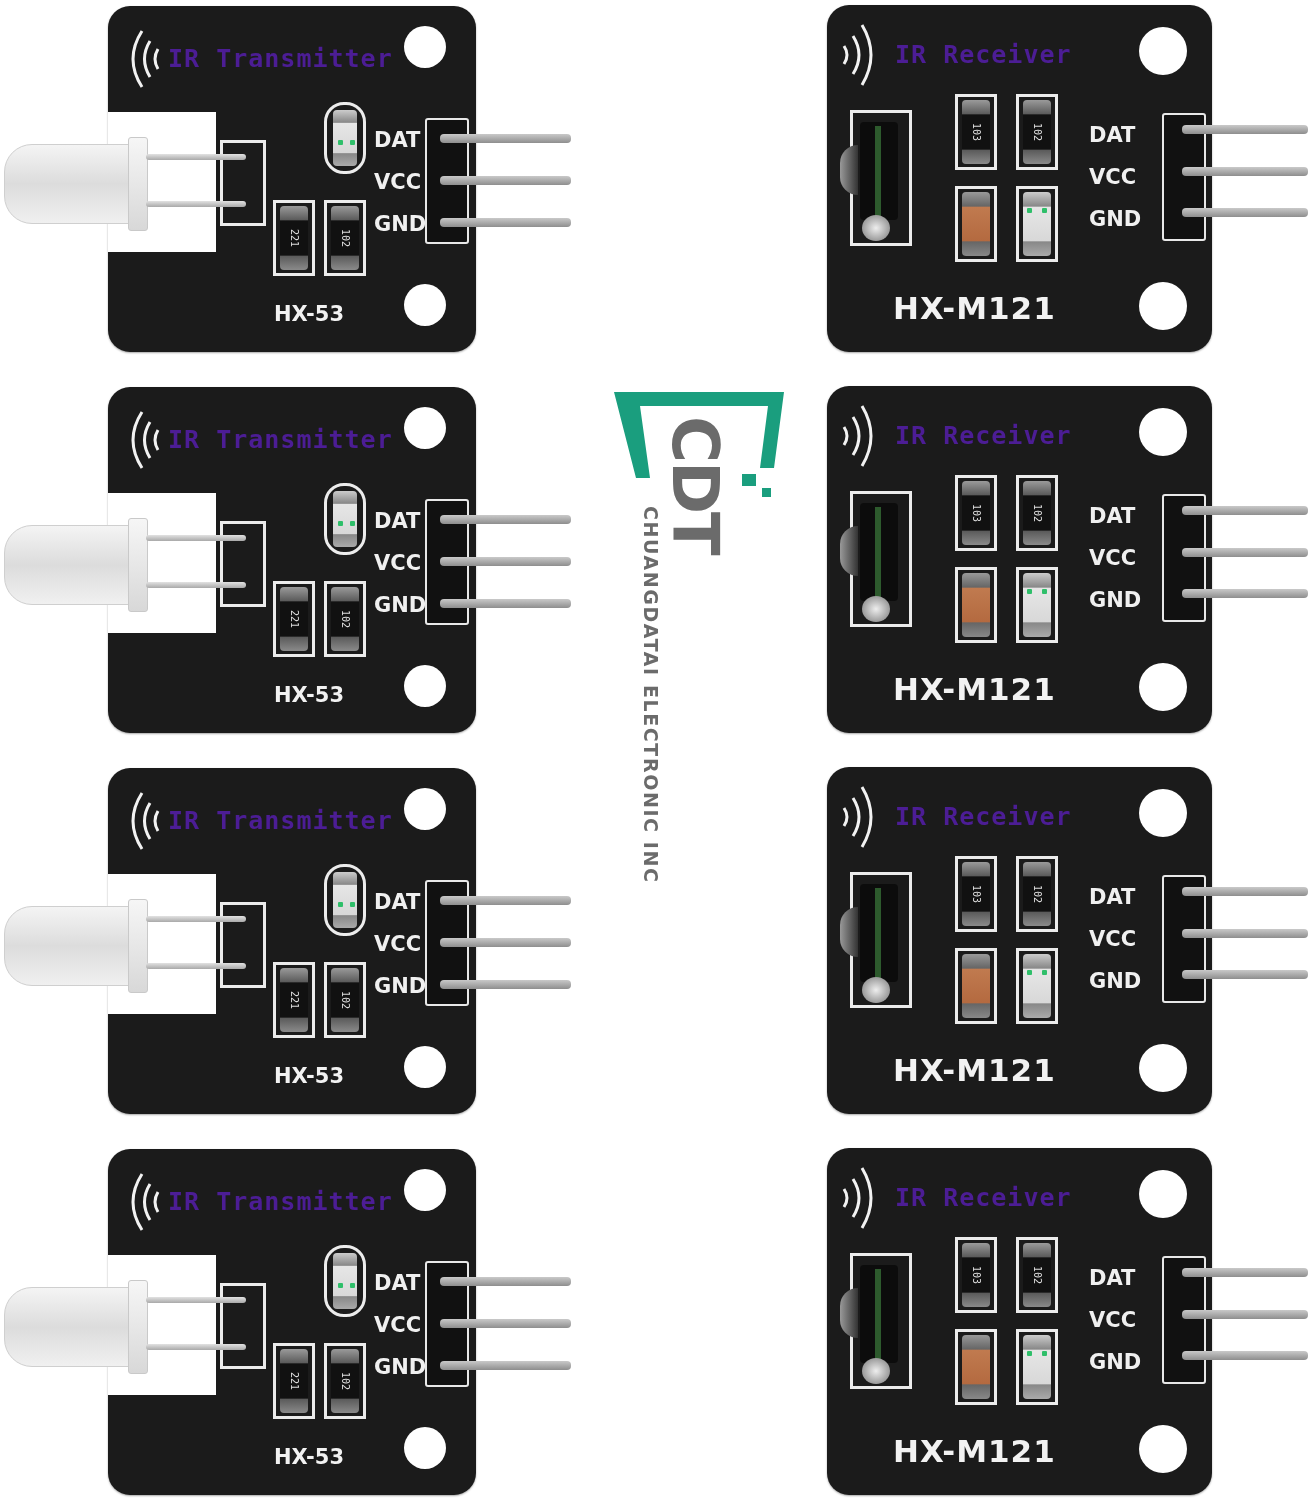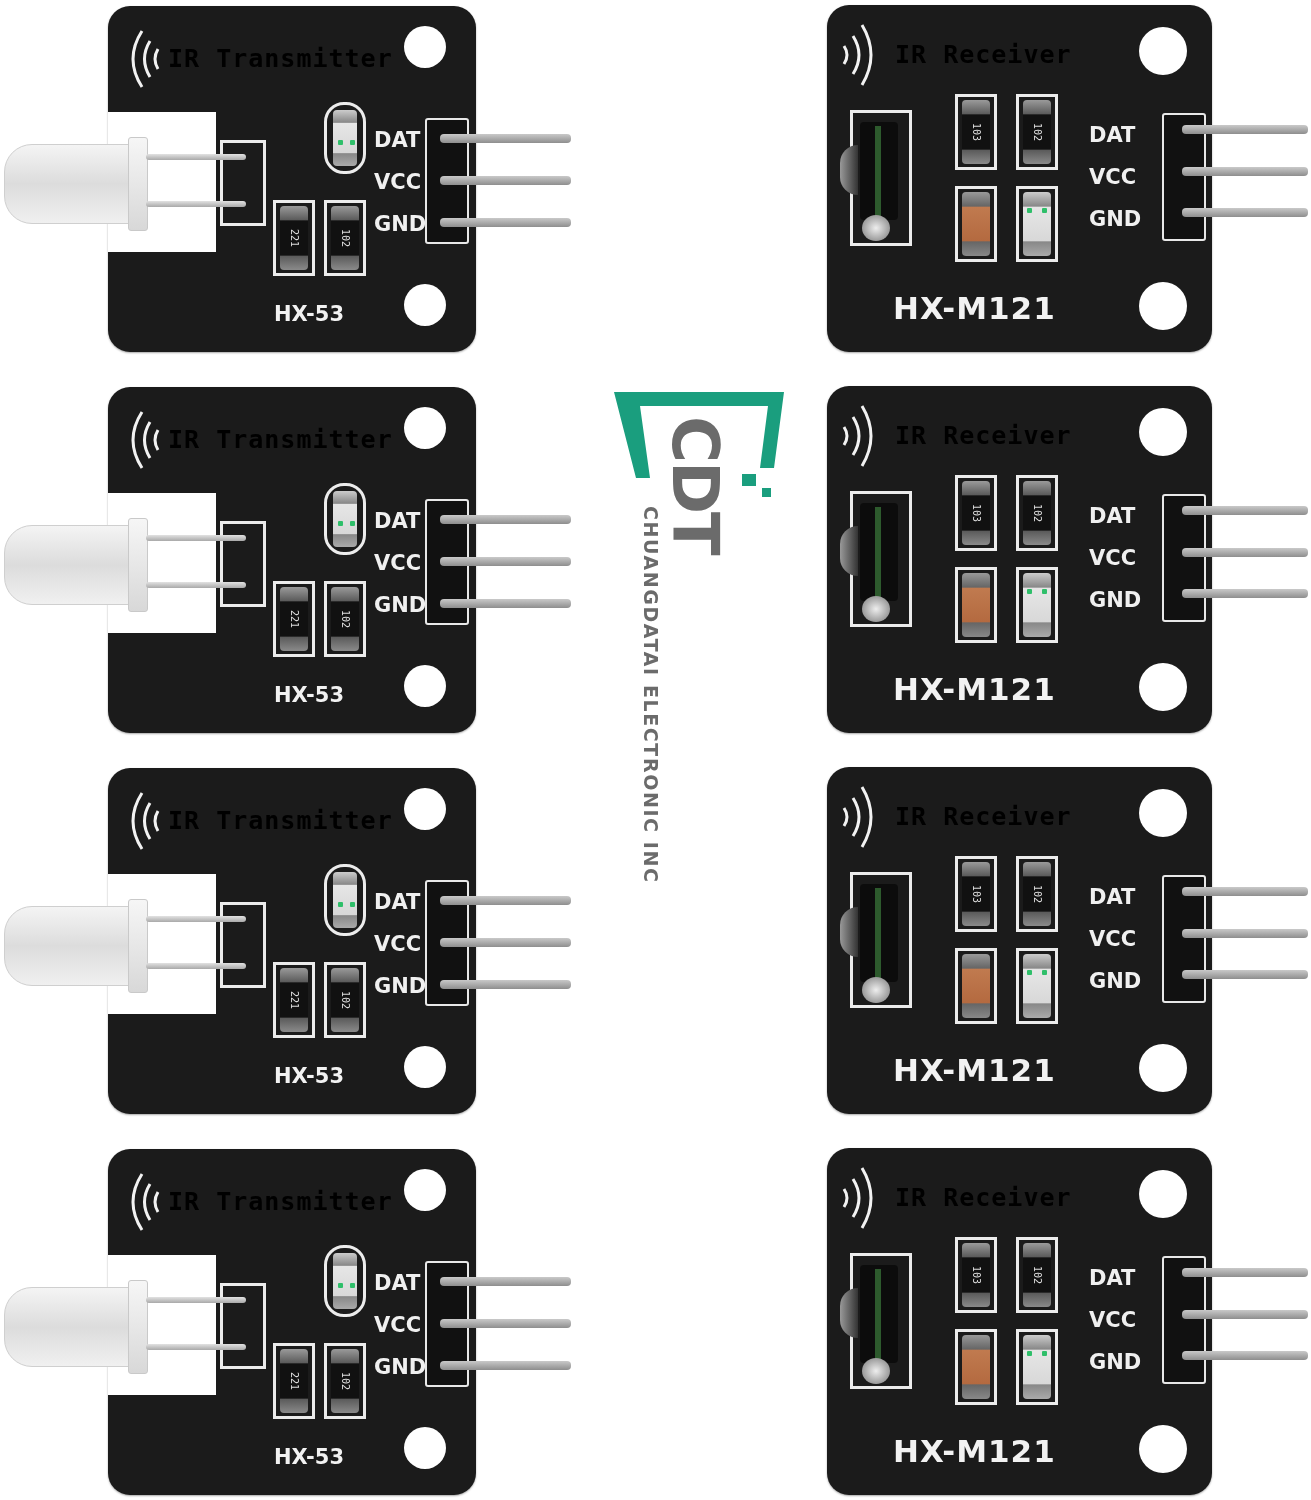--- a/index.html
+++ b/index.html
@@ -1,20 +1,20 @@
 <!DOCTYPE html>
 <html><head>
 <meta charset="utf-8">
 <style>
   html,body{margin:0;padding:0;background:#ffffff;}
   body{width:1311px;height:1500px;position:relative;overflow:hidden;font-family:"DejaVu Sans",sans-serif;}
   .module{position:absolute;width:660px;height:380px;}
   .board{position:absolute;background:#1b1b1b;border-radius:22px;box-shadow:0 1px 2px rgba(0,0,0,.35);}
   .hole{position:absolute;width:42px;height:42px;border-radius:50%;background:#fff;}
-  .title{position:absolute;color:#000000;font-family:"DejaVu Sans Mono",monospace;font-size:25px;font-weight:bold;letter-spacing:1px;white-space:nowrap;}
+  .title{position:absolute;color:#4c1d95;font-family:"DejaVu Sans Mono",monospace;font-size:25px;font-weight:bold;letter-spacing:1px;white-space:nowrap;}
   .model{position:absolute;color:#f2f2f2;font-family:"DejaVu Sans",sans-serif;font-weight:bold;white-space:nowrap;}
   .pinlabel{position:absolute;color:#f0f0f0;font-family:"DejaVu Sans",sans-serif;font-size:21px;font-weight:bold;}
   .header{position:absolute;width:40px;height:122px;border:2px solid #e8e8e8;border-radius:3px;background:#111;}
   .pin{position:absolute;height:9px;background:linear-gradient(#c9c9c9,#8e8e8e);border-radius:4px;}
   .pad{position:absolute;border:3px solid #ececec;box-sizing:border-box;}
   .smd{position:absolute;border-radius:4px;background:linear-gradient(#9a9a9a,#5a5a5a 22%,#111 23%,#111 77%,#5a5a5a 78%,#8a8a8a);}
   .smd span{position:absolute;left:50%;top:50%;transform:translate(-50%,-50%) rotate(90deg);color:#ddd;font-size:10px;font-family:"DejaVu Sans Mono",monospace;}
   .cap{background:linear-gradient(#999,#666 22%,#c07a4f 24%,#b46a40 76%,#666 78%,#888);}
   .ledsmd{background:linear-gradient(#ccc,#888 22%,#e6e6e6 24%,#d8d8d8 76%,#888 78%,#aaa);}
   .greendot{position:absolute;width:5px;height:5px;background:#2fbf6a;border-radius:1px;}

